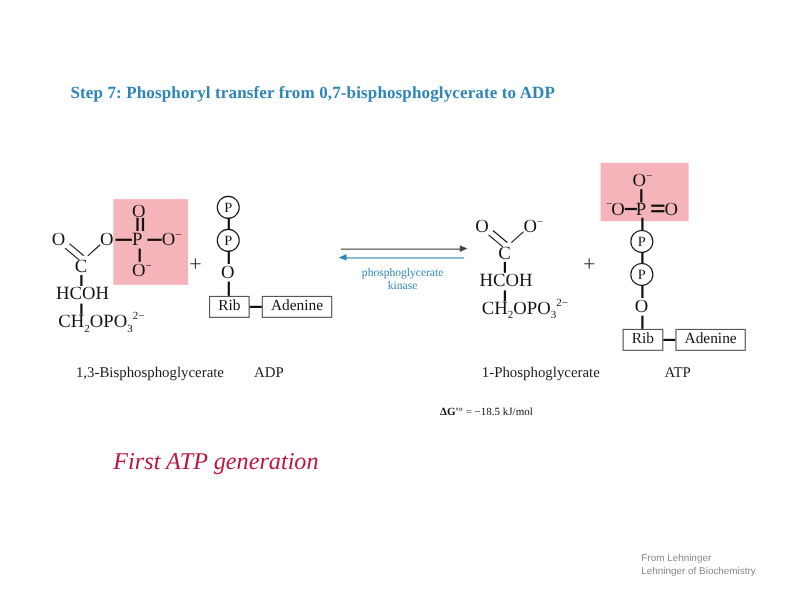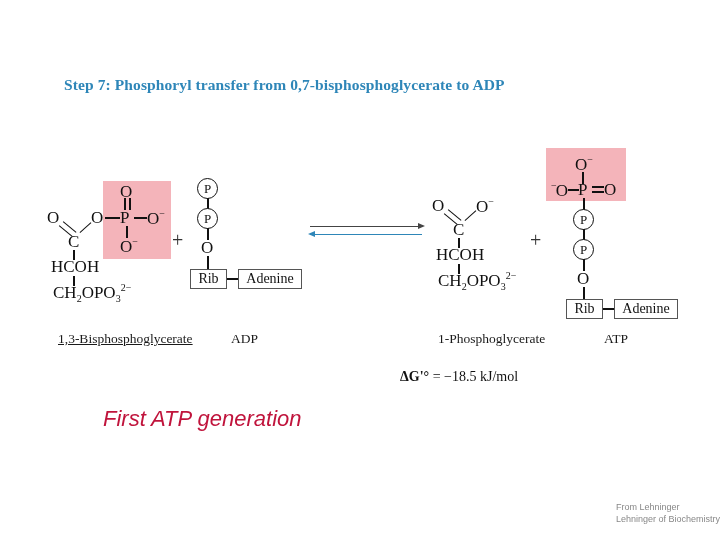--- a/index.html
+++ b/index.html
@@ -76,35 +76,35 @@
   }
   #enzyme-label{
     position:absolute;left:300px;top:243px;width:132px;text-align:center;
     font-family:"Liberation Serif", serif;font-size:10.5px;color:#2e86b8;
     line-height:1.15;
   }
 
   
   #delta-g{
     position:absolute;left:400px;top:369px;
-    font-family:"Liberation Serif", serif;font-size:14px;color:#111;
+    font-family:"Liberation Serif", serif;font-size:10px;color:#111;
     font-weight:bold;white-space:nowrap;
   }
   #delta-g .nb{font-weight:normal;}
 
   
   #first-atp-note{
     position:absolute;left:103px;top:406px;
-    font-family:Liberation Sans, sans-serif;font-style:italic;
+    font-family:Liberation Serif, serif;font-style:italic;
     font-size:22px;color:#c0143c;white-space:nowrap;
   }
 
   
   #source-note{
-    position:absolute;left:616px;top:501px;
+    position:absolute;left:583px;top:501px;
     font-family:"Liberation Sans", sans-serif;font-size:9px;color:#888;
     line-height:1.35;white-space:nowrap;
   }
 </style>
 </head>
 <body>
 
 <div class="slide">
 
   <div id="slide-title">Step 7: Phosphoryl transfer from 0,7-bisphosphoglycerate to ADP</div>
@@ -137,21 +137,21 @@
 
     <div class="bond vbond" style="left:126px;top:226px;height:12px;"></div>
     <div class="atom" style="left:120px;top:237px;"><span>O</span><span class="sup">−</span></div>
 
     <div class="bond vbond" style="left:73px;top:250px;height:10px;"></div>
     <div class="atom" style="left:51px;top:258px;">HCOH</div>
 
     <div class="bond vbond" style="left:73px;top:276px;height:10px;"></div>
     <div class="atom" style="left:53px;top:283px;"><span>CH</span><span class="sub">2</span><span>OPO</span><span class="sub">3</span><span class="sup">2−</span></div>
 
-    <div class="caption" style="left:58px;top:331px;text-decoration:underline;">1,3-Bisphosphoglycerate</div>
+    <div class="caption" style="left:69px;top:331px;">1,3-Bisphosphoglycerate</div>
   </div>
 
   <div class="plus" style="left:172px;top:230px;">+</div>
 
   <div>
     <div class="pcirc" style="left:197px;top:178px;">P</div>
     <div class="bond vbond" style="left:207px;top:198px;height:11px;"></div>
     <div class="pcirc" style="left:197px;top:208px;">P</div>
     <div class="bond vbond" style="left:207px;top:228px;height:12px;"></div>
     <div class="atom" style="left:201px;top:239px;">O</div>
@@ -163,20 +163,24 @@
   </div>
 
 
   <div id="reaction-arrow">
     <div class="arrowline" style="top:4px;"></div>
     <div class="arrowhead ah-right" style="left:108px;top:0.5px;"></div>
     <div class="arrowline" style="top:12px;background:#2e86b8;"></div>
     <div class="arrowhead ah-left" style="left:-2px;top:8.5px;"></div>
   </div>
 
+  <div id="enzyme-label">
+    <div>phosphoglycerate</div>
+    <div>kinase</div>
+  </div>
 
   <div>
     <div class="atom" style="left:432px;top:197px;">O</div>
     <div class="bond" style="left:444px;top:213px;width:17px;height:1.4px;transform:rotate(40deg);transform-origin:left center;"></div>
     <div class="bond" style="left:448px;top:209px;width:17px;height:1.4px;transform:rotate(40deg);transform-origin:left center;"></div>
 
     <div class="atom" style="left:453px;top:221px;">C</div>
 
     <div class="atom" style="left:476px;top:197px;"><span>O</span><span class="sup">−</span></div>
     <div class="bond" style="left:465px;top:220px;width:15px;height:1.4px;transform:rotate(-42deg);transform-origin:left center;"></div>

